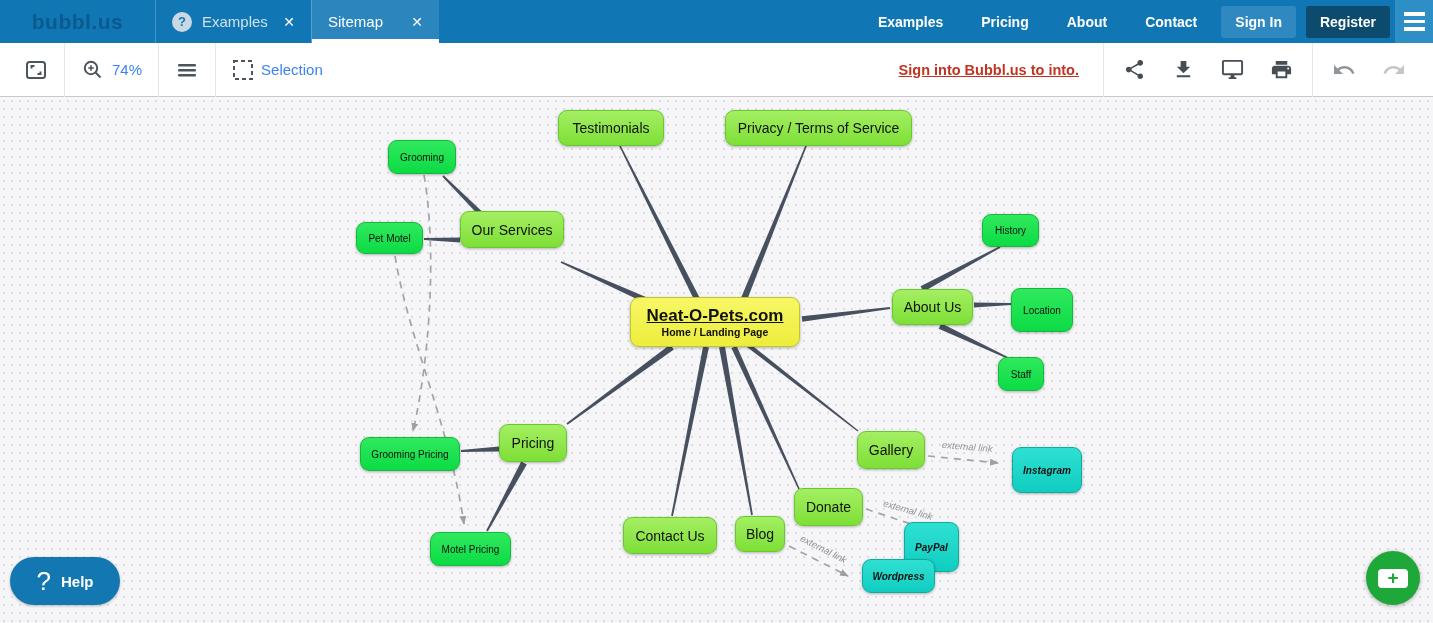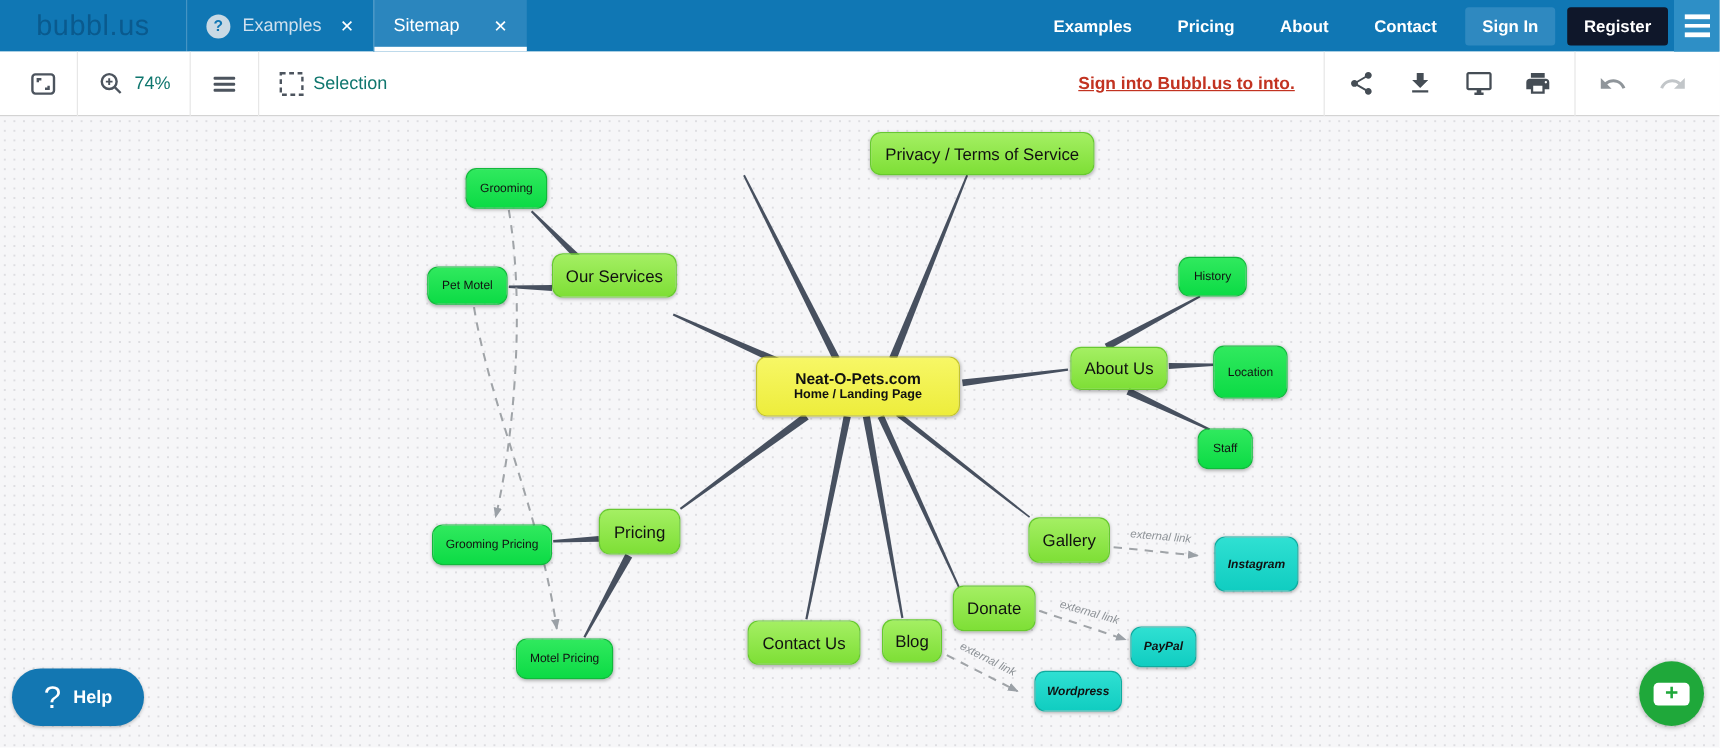--- a/index.html
+++ b/index.html
@@ -1,59 +1,59 @@
 <!DOCTYPE html>
 <html><head>
 <meta charset="utf-8">
 <style>
   * { margin:0; padding:0; box-sizing:border-box; }
   html,body { width:1433px; height:623px; overflow:hidden; font-family:"Liberation Sans", sans-serif; background:#fff; }
 
   
   .topbar { height:43px; background:#1077b4; display:flex; align-items:stretch; color:#fff; }
   .logo { width:155px; display:flex; align-items:center; justify-content:center;
-          font-size:24px; font-weight:400; letter-spacing:.5px; color:#0a5a8e; }
+          font-size:21px; font-weight:700; letter-spacing:.5px; color:#0a5a8e; }
   .tab { display:flex; align-items:center; gap:10px; padding:0 16px; font-size:15px;
          border-left:1px solid rgba(255,255,255,.22); cursor:pointer; }
   .tab.examples { color:#cfe0ee; width:156px; }
   .tab.sitemap { background:#2b86be; color:#fff; width:128px; position:relative;text-align:center; }
   .tab.sitemap::after { content:""; position:absolute; left:0; right:0; bottom:0; height:4px; background:#fff; }
   .qmark { width:20px; height:20px; border-radius:50%; background:#c9d9e4; color:#1076b3;
            font-size:13px; font-weight:700; display:flex; align-items:center; justify-content:center; flex:none; }
   .tabx { font-size:14px; color:#fff; margin-left:auto; cursor:pointer; }
   .topspacer { flex:1; }
   .navlink { display:flex; align-items:center; padding:0 19px; font-size:14px; font-weight:600; color:#fff; cursor:pointer; }
   .pillbtn { align-self:center; margin:0 5px; padding:8px 14px; border-radius:3px; font-size:14px;
              font-weight:600; color:#fff; border:none; cursor:pointer; }
   .signin { background:#2f89c0; }
-  .register { background:#0f172a; }
+  .register { background:#0c4a6e; }
   .topburger { width:38px; background:#2e8fc6; display:flex; flex-direction:column; gap:4px;
                align-items:center; justify-content:center; cursor:pointer; }
   .topburger i { width:21px; height:3.5px; background:#fff; display:block; }
 
   
   .toolbar { height:54px; background:#fff; border-bottom:1px solid #c9c9c9; display:flex; align-items:center; padding:0 14px; }
-  .tool { display:flex; align-items:center; gap:7px; color:#0f766e; font-size:15px; cursor:pointer; padding:0 10px; }
+  .tool { display:flex; align-items:center; gap:7px; color:#3b82f6; font-size:15px; cursor:pointer; padding:0 10px; }
   .tdiv { width:1px; height:54px; background:#e7e7e7; margin:0 6px; flex:none; }
   .toolbar svg { display:block; }
   .save-link { color:#c23321; font-weight:700; font-size:14.5px; text-decoration:underline; cursor:pointer; margin-left:auto; padding:0 18px; }
   .iconbtn { padding:0 13px; cursor:pointer; display:flex; align-items:center; }
 
   
   .canvas { position:relative; width:1433px; height:526px; background:#f6f6f8;
             background-image:radial-gradient(#dddde1 1px, transparent 1.2px); background-size:8px 8px; }
   .canvas > svg.wires { position:absolute; left:0; top:0; }
 
   .node { position:absolute; display:flex; flex-direction:column; align-items:center; justify-content:center;
           text-align:center; border-radius:9px; box-shadow:0 1px 3px rgba(0,0,0,.28); color:#111; cursor:pointer; }
   .n-topic { background:linear-gradient(180deg,#a4ef63,#7edf36); border:1px solid #67c92f; font-size:14px; }
   .n-sub   { background:linear-gradient(180deg,#30e95e,#0cdb45); border:1px solid #12b93c; font-size:10px; }
   .n-ext   { background:linear-gradient(180deg,#2fe0d2,#10cdc1); border:1px solid #0fab9f; font-size:10px; font-style:italic; font-weight:600; }
   .n-center{ background:linear-gradient(180deg,#f7f766,#eded3c); border:1px solid #c3c32e; }
-  .n-center .t1 { font-size:13px; font-weight:800; line-height:1.15; }
+  .n-center .t1 { font-size:17px; font-weight:800; line-height:1.15;text-decoration:underline; }
   .n-center .t2 { font-size:10.5px; font-weight:700; }
 
   .ext-label { font-style:italic; font-size:9.5px; fill:#8d9297; text-anchor:middle; }
 
   .helpbtn { position:absolute; left:10px; bottom:18px; width:110px; height:48px; border-radius:24px;
              background:#1377b2; color:#fff; display:flex; align-items:center; justify-content:center;
              gap:10px; cursor:pointer; box-shadow:0 1px 3px rgba(0,0,0,.25); }
   .helpbtn .q { font-size:26px; font-weight:400; }
   .helpbtn .t { font-size:15px; font-weight:700; }
 
@@ -199,37 +199,38 @@
       <path d="M866,412 L938,436" marker-end="url(#arr)"></path>
       <path d="M789,449 L848,479" marker-end="url(#arr)"></path>
     </g>
     <g>
       <text class="ext-label" transform="translate(967,353) rotate(5)">external link</text>
       <text class="ext-label" transform="translate(907,416) rotate(16)">external link</text>
       <text class="ext-label" transform="translate(822,455) rotate(27)">external link</text>
     </g>
   </svg>
 
+  <div class="node n-topic" style="left:558px;top:13px;width:106px;height:36px">Testimonials</div>
   <div class="node n-topic" style="left:725px;top:13px;width:187px;height:36px">Privacy / Terms of Service</div>
   <div class="node n-sub" style="left:388px;top:43px;width:68px;height:34px">Grooming</div>
   <div class="node n-sub" style="left:356px;top:125px;width:67px;height:32px">Pet Motel</div>
   <div class="node n-topic" style="left:460px;top:114px;width:104px;height:37px">Our Services</div>
   <div class="node n-sub" style="left:982px;top:117px;width:57px;height:33px">History</div>
   <div class="node n-topic" style="left:892px;top:192px;width:81px;height:36px">About Us</div>
   <div class="node n-sub" style="left:1011px;top:191px;width:62px;height:44px">Location</div>
   <div class="node n-sub" style="left:998px;top:260px;width:46px;height:34px">Staff</div>
   <div class="node n-sub" style="left:360px;top:340px;width:100px;height:34px">Grooming Pricing</div>
   <div class="node n-topic" style="left:499px;top:327px;width:68px;height:38px">Pricing</div>
   <div class="node n-sub" style="left:430px;top:435px;width:81px;height:34px">Motel Pricing</div>
   <div class="node n-topic" style="left:623px;top:420px;width:94px;height:37px">Contact Us</div>
   <div class="node n-topic" style="left:735px;top:419px;width:50px;height:36px">Blog</div>
   <div class="node n-topic" style="left:794px;top:391px;width:69px;height:38px">Donate</div>
   <div class="node n-topic" style="left:857px;top:334px;width:68px;height:38px">Gallery</div>
   <div class="node n-ext" style="left:1012px;top:350px;width:70px;height:46px">Instagram</div>
-  <div class="node n-ext" style="left:942px;top:425px;width:55px;height:34px">PayPal</div>
+  <div class="node n-ext" style="left:904px;top:425px;width:55px;height:50px">PayPal</div>
   <div class="node n-ext" style="left:862px;top:462px;width:73px;height:34px">Wordpress</div>
 
   <div class="node n-center" style="left:630px;top:200px;width:170px;height:50px">
     <div class="t1">Neat-O-Pets.com</div>
     <div class="t2">Home / Landing Page</div>
   </div>
 
   <div class="helpbtn">
     <span class="q">?</span>
     <span class="t">Help</span>

